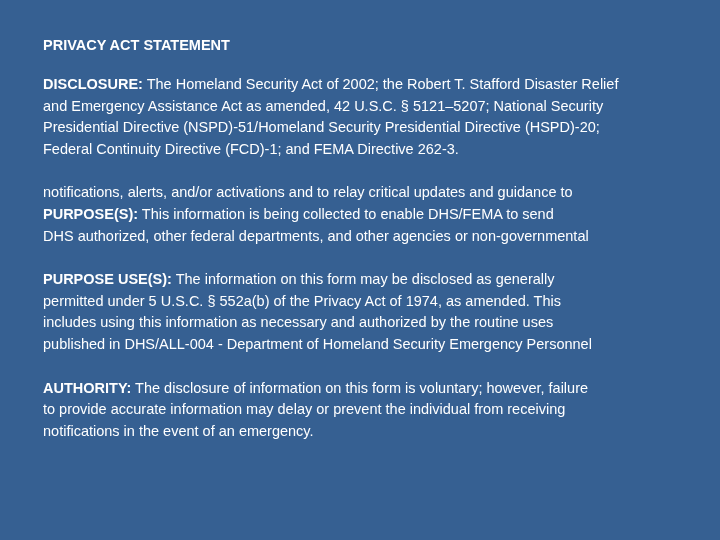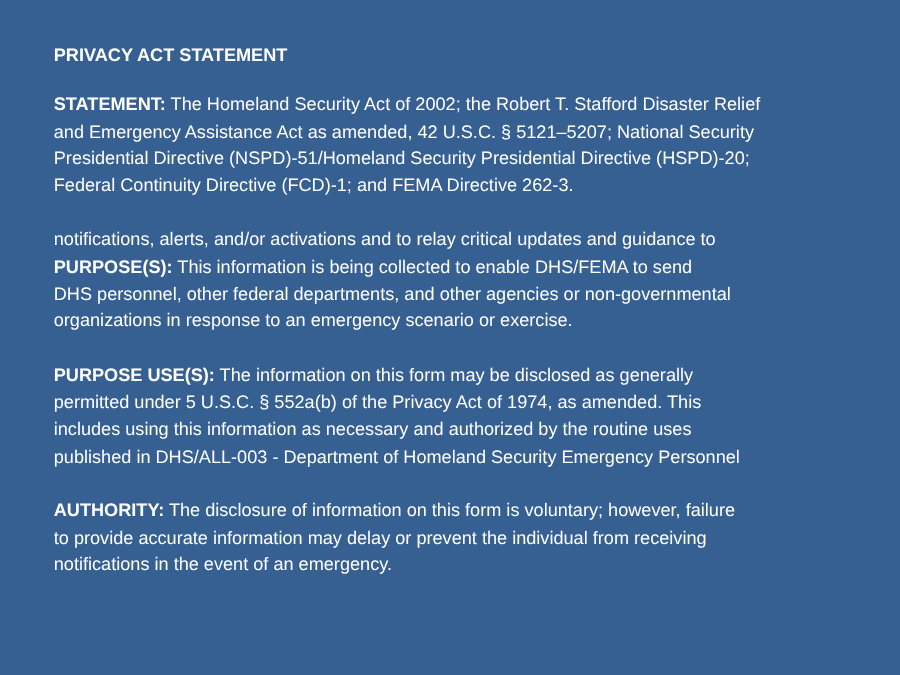--- a/index.html
+++ b/index.html
@@ -43,38 +43,37 @@
     }
   </style>
 </head>
 <body>
 
 <div class="page">
 
   <div class="title">PRIVACY ACT STATEMENT</div>
 
   <div class="section">
-    <span class="line"><span class="label">STATEMENT:</span><span> The Homeland Security Act of 2002; the Robert T. Stafford Disaster Relief</span></span>
+    <span class="line"><span class="label">DISCLOSURE:</span><span> The Homeland Security Act of 2002; the Robert T. Stafford Disaster Relief</span></span>
     <span class="line">and Emergency Assistance Act as amended, 42 U.S.C. § 5121–5207; National Security</span>
     <span class="line">Presidential Directive (NSPD)-51/Homeland Security Presidential Directive (HSPD)-20;</span>
     <span class="line">Federal Continuity Directive (FCD)-1; and FEMA Directive 262-3.</span>
   </div>
 
   <div class="section">
     <span class="line">notifications, alerts, and/or activations and to relay critical updates and guidance to</span>
     <span class="line"><span class="label">PURPOSE(S):</span><span> This information is being collected to enable DHS/FEMA to send</span></span>
-    <span class="line">DHS personnel, other federal departments, and other agencies or non-governmental</span>
-    <span class="line">organizations in response to an emergency scenario or exercise.</span>
+    <span class="line">DHS authorized, other federal departments, and other agencies or non-governmental</span>
   </div>
 
   <div class="section">
     <span class="line"><span class="label">PURPOSE USE(S):</span><span> The information on this form may be disclosed as generally</span></span>
     <span class="line">permitted under 5 U.S.C. § 552a(b) of the Privacy Act of 1974, as amended.  This</span>
     <span class="line">includes using this information as necessary and authorized by the routine uses</span>
-    <span class="line">published in DHS/ALL-003 - Department of Homeland Security Emergency Personnel</span>
+    <span class="line">published in DHS/ALL-004 - Department of Homeland Security Emergency Personnel</span>
   </div>
 
   <div class="section">
     <span class="line"><span class="label">AUTHORITY:</span><span> The disclosure of information on this form is voluntary; however, failure</span></span>
     <span class="line">to provide accurate information may delay or prevent the individual from receiving</span>
     <span class="line">notifications in the event of an emergency.</span>
   </div>
 
 </div>
 

